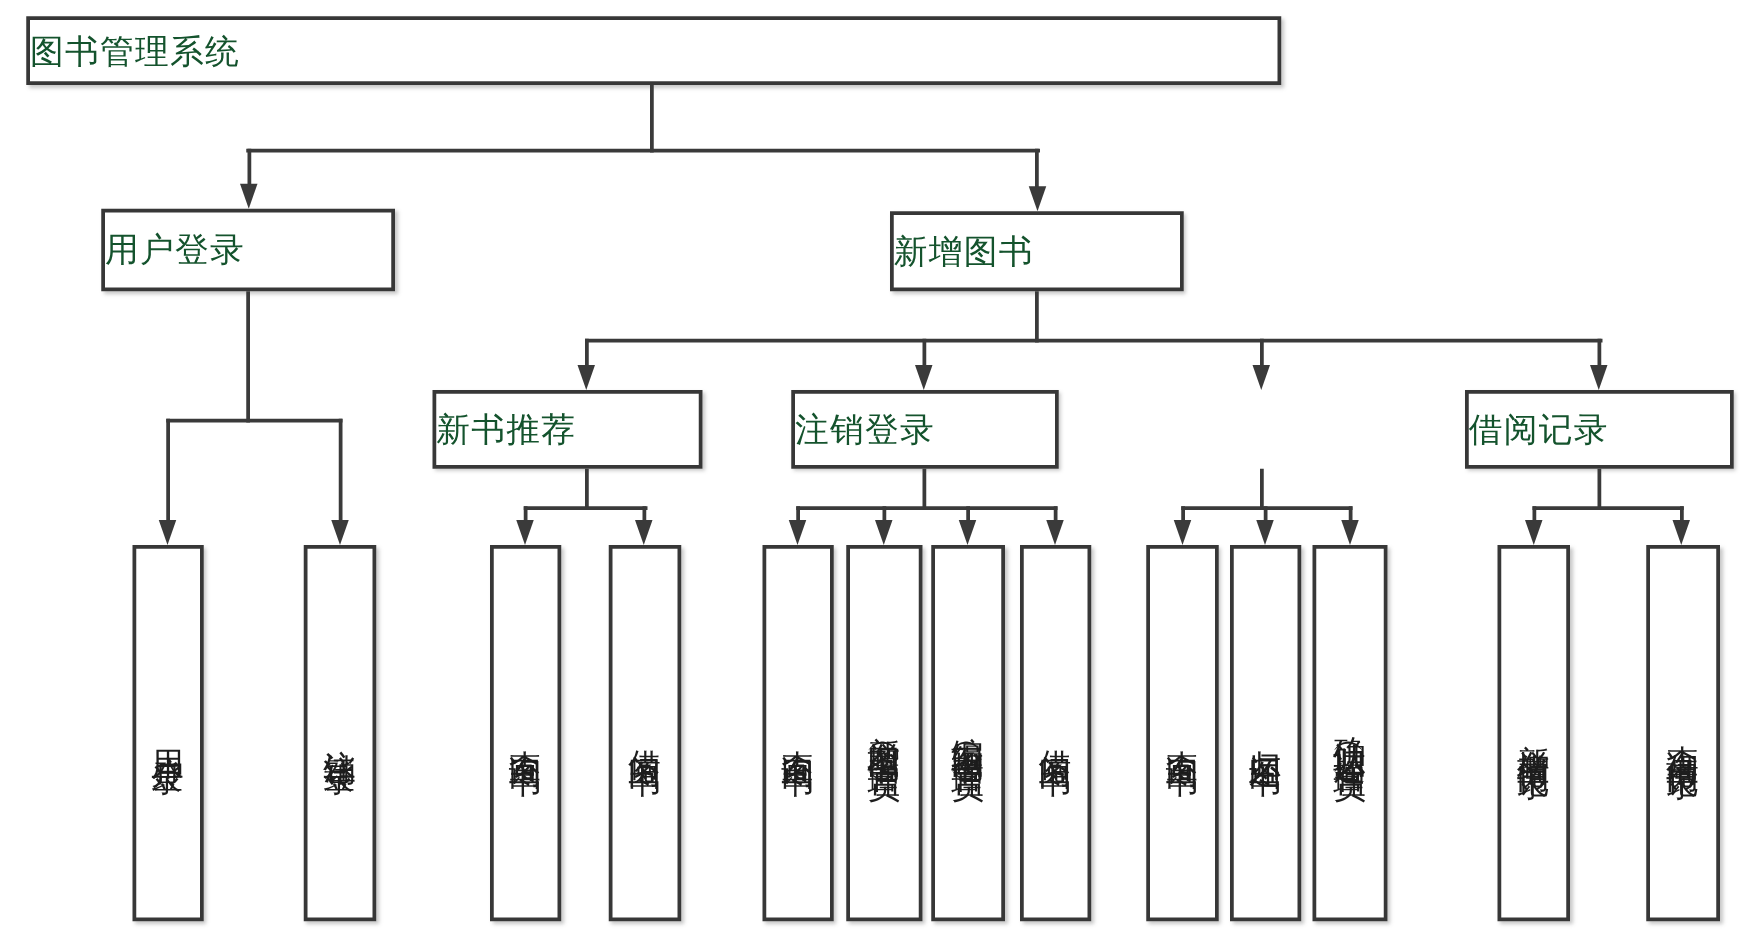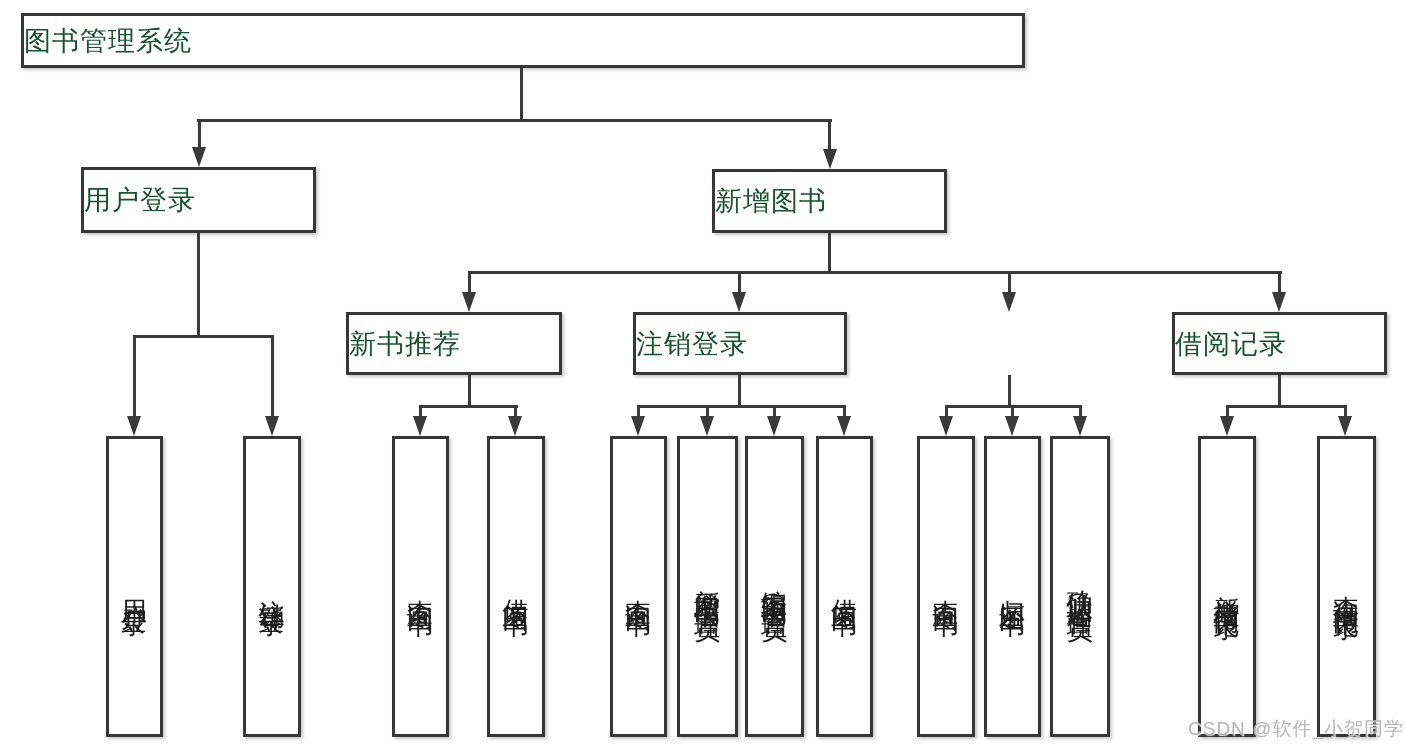--- a/index.html
+++ b/index.html
@@ -150,15 +150,14 @@
   <div class="vbox" style="left:1050px;top:436px;width:60px;height:301px;">
     <span>确认归还（管理员）</span>
   </div>
   <div class="vbox" style="left:1198px;top:436px;width:58px;height:301px;">
     <span>新增借阅记录</span>
   </div>
   <div class="vbox" style="left:1317px;top:436px;width:59px;height:301px;">
     <span>查询借阅记录</span>
   </div>
 
-  <div class="watermark">CSDN @软件_小贺同学</div>
 
 </div>
 
 </body></html>

